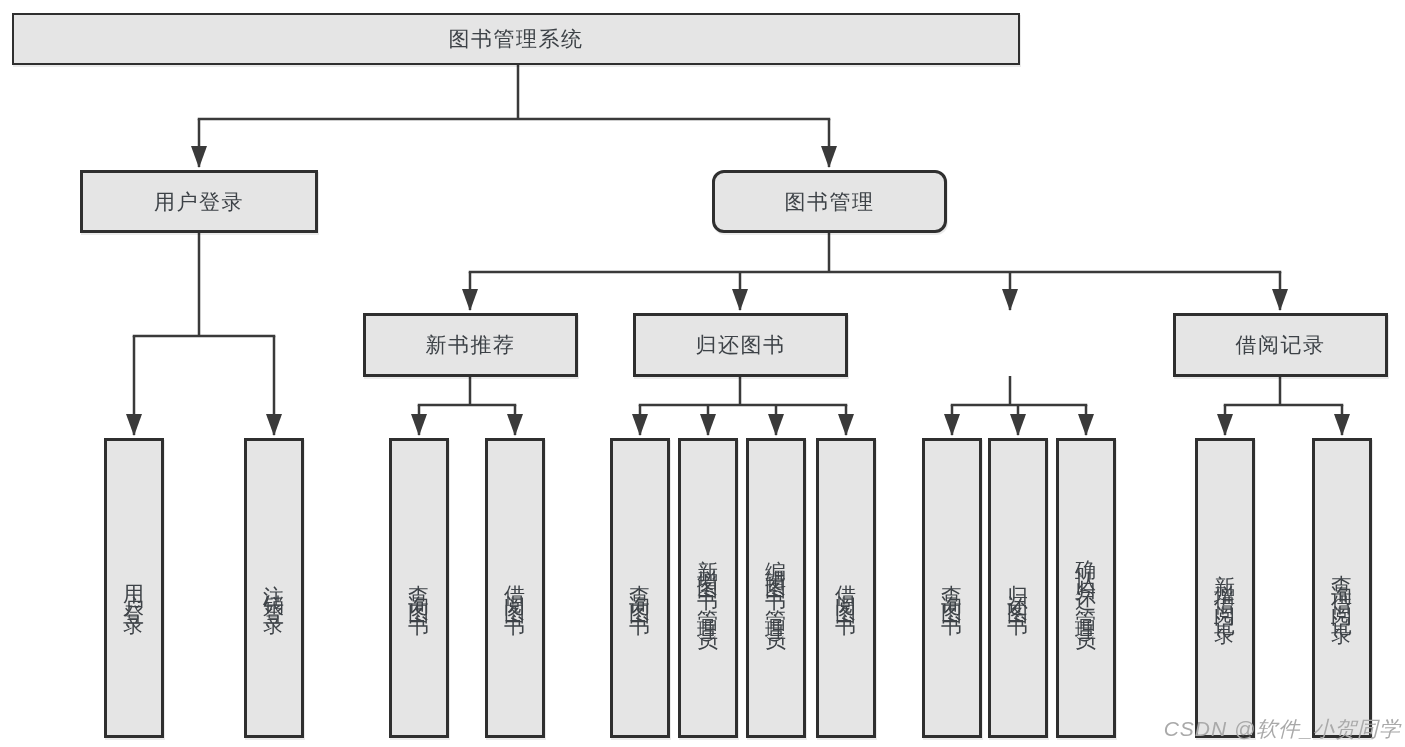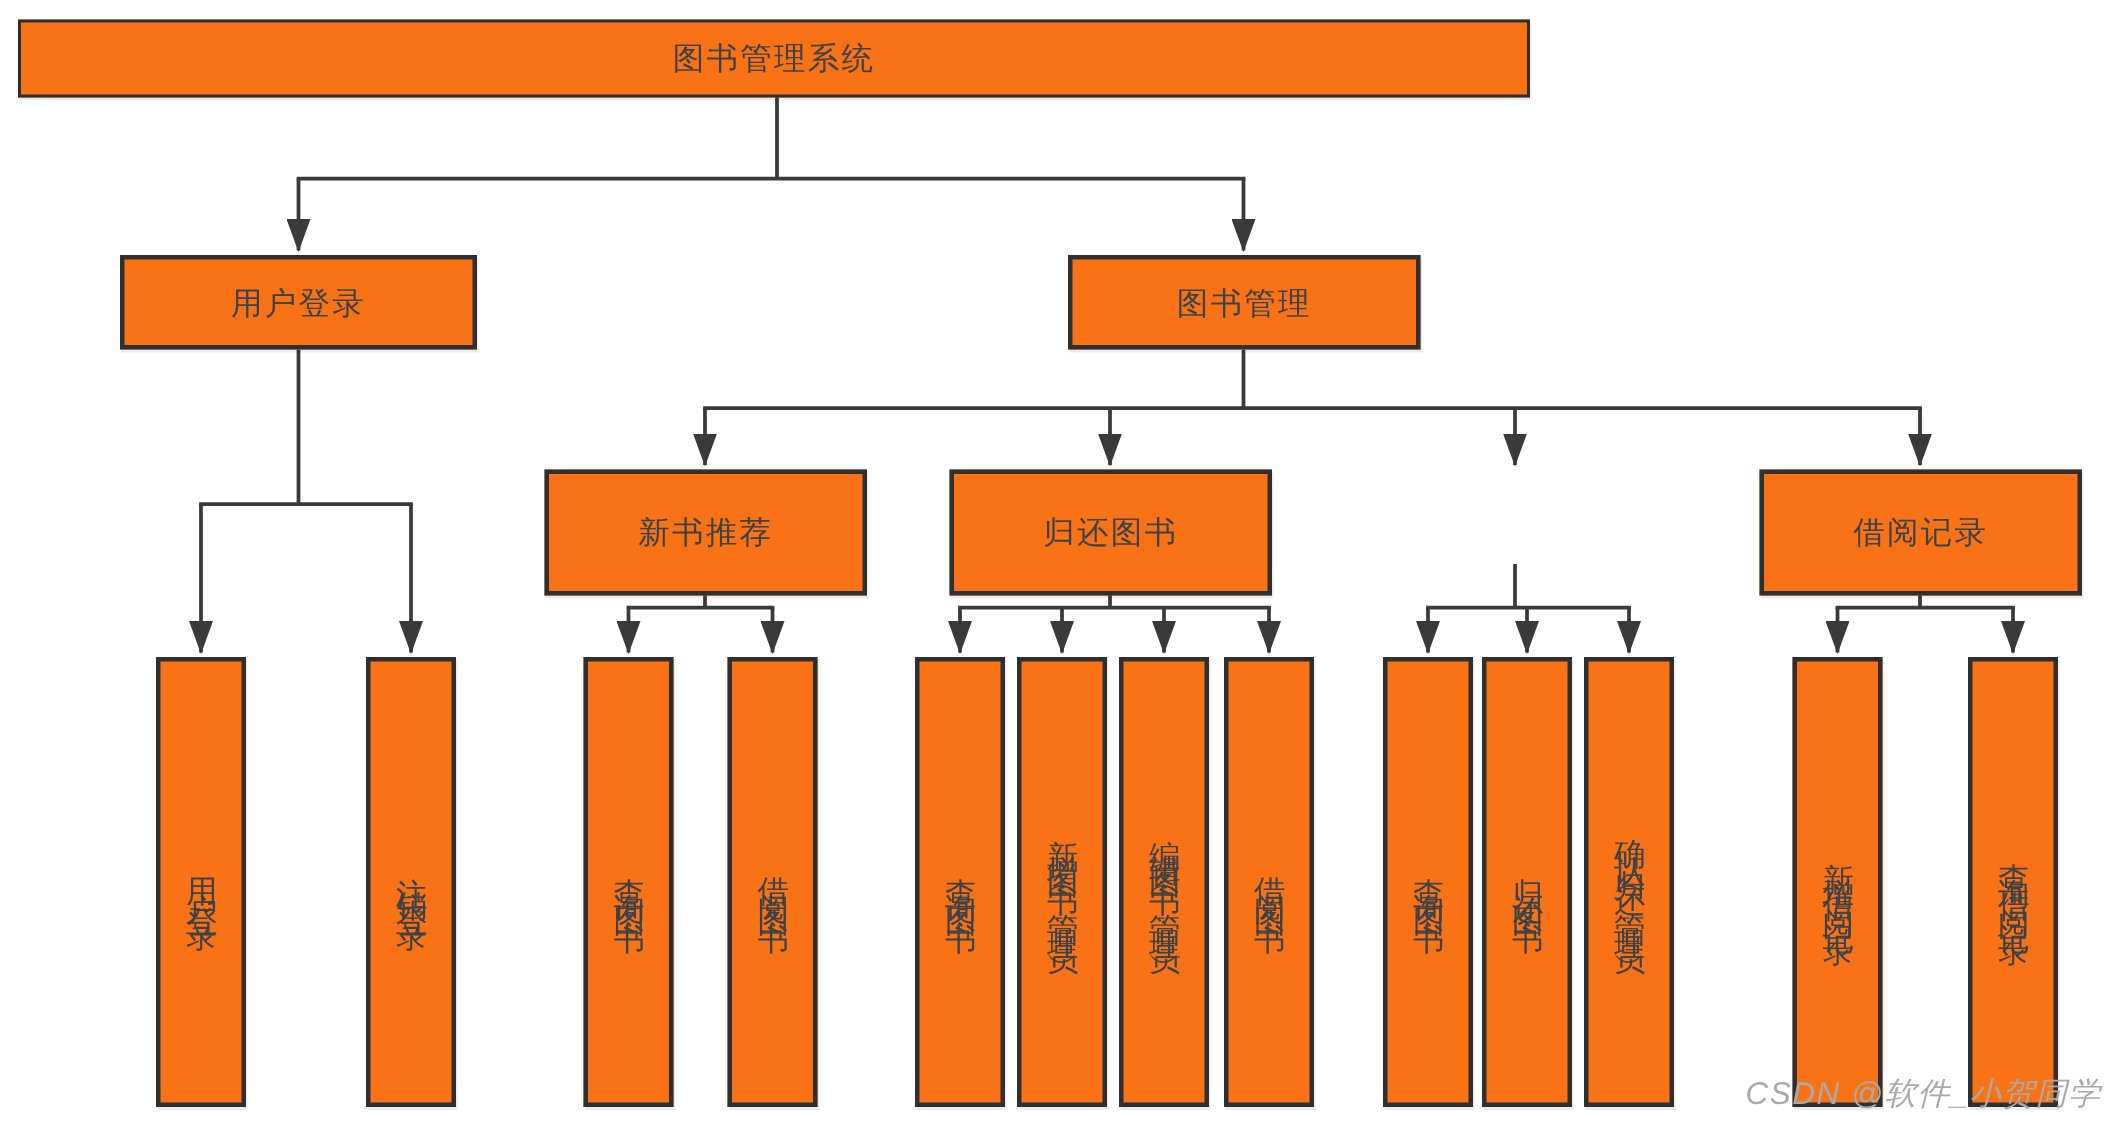--- a/index.html
+++ b/index.html
@@ -17,35 +17,35 @@
     width:1405px;height:747px;
     background:var(--background);
     overflow:hidden;
   }
   .connectors{position:absolute;left:0;top:0;width:1405px;height:747px;}
   .connectors path.skel{fill:none;stroke:var(--line);stroke-width:2.5;}
   .connectors path.arrow{fill:none;stroke:var(--line);stroke-width:2.5;}
 
   .node{
     position:absolute;
-    background:#f97316;
+    background:#e5e5e5;
     border:3px solid var(--border);
     display:flex;align-items:center;justify-content:center;
     color:var(--text);
     box-shadow:1px 2px 0 rgba(0,0,0,0.08);
   }
   .node .lbl{
     font-size:21px;
     letter-spacing:1.5px;
     white-space:nowrap;
   }
   .root{left:12px;top:13px;width:1008px;height:52px;border-width:2.5px;}
   .lvl2-a{left:80px; top:170px;width:238px;height:63px;}
-  .lvl2-b{left:712px;top:170px;width:235px;height:63px;}
-  .lvl3{top:313px;width:215px;height:84px;}
+  .lvl2-b{left:712px;top:170px;width:235px;height:63px;border-radius:12px;}
+  .lvl3{top:313px;width:215px;height:64px;}
   .l3-1{left:363px;} .l3-2{left:633px;} .l3-3{left:903px;} .l3-4{left:1173px;}
 
   .leaf{top:438px;width:60px;height:300px;}
   .leaf .lbl{
     writing-mode:vertical-rl;
     text-orientation:mixed;
     font-size:21px;
     letter-spacing:10px;
     line-height:1;
     white-space:nowrap;

